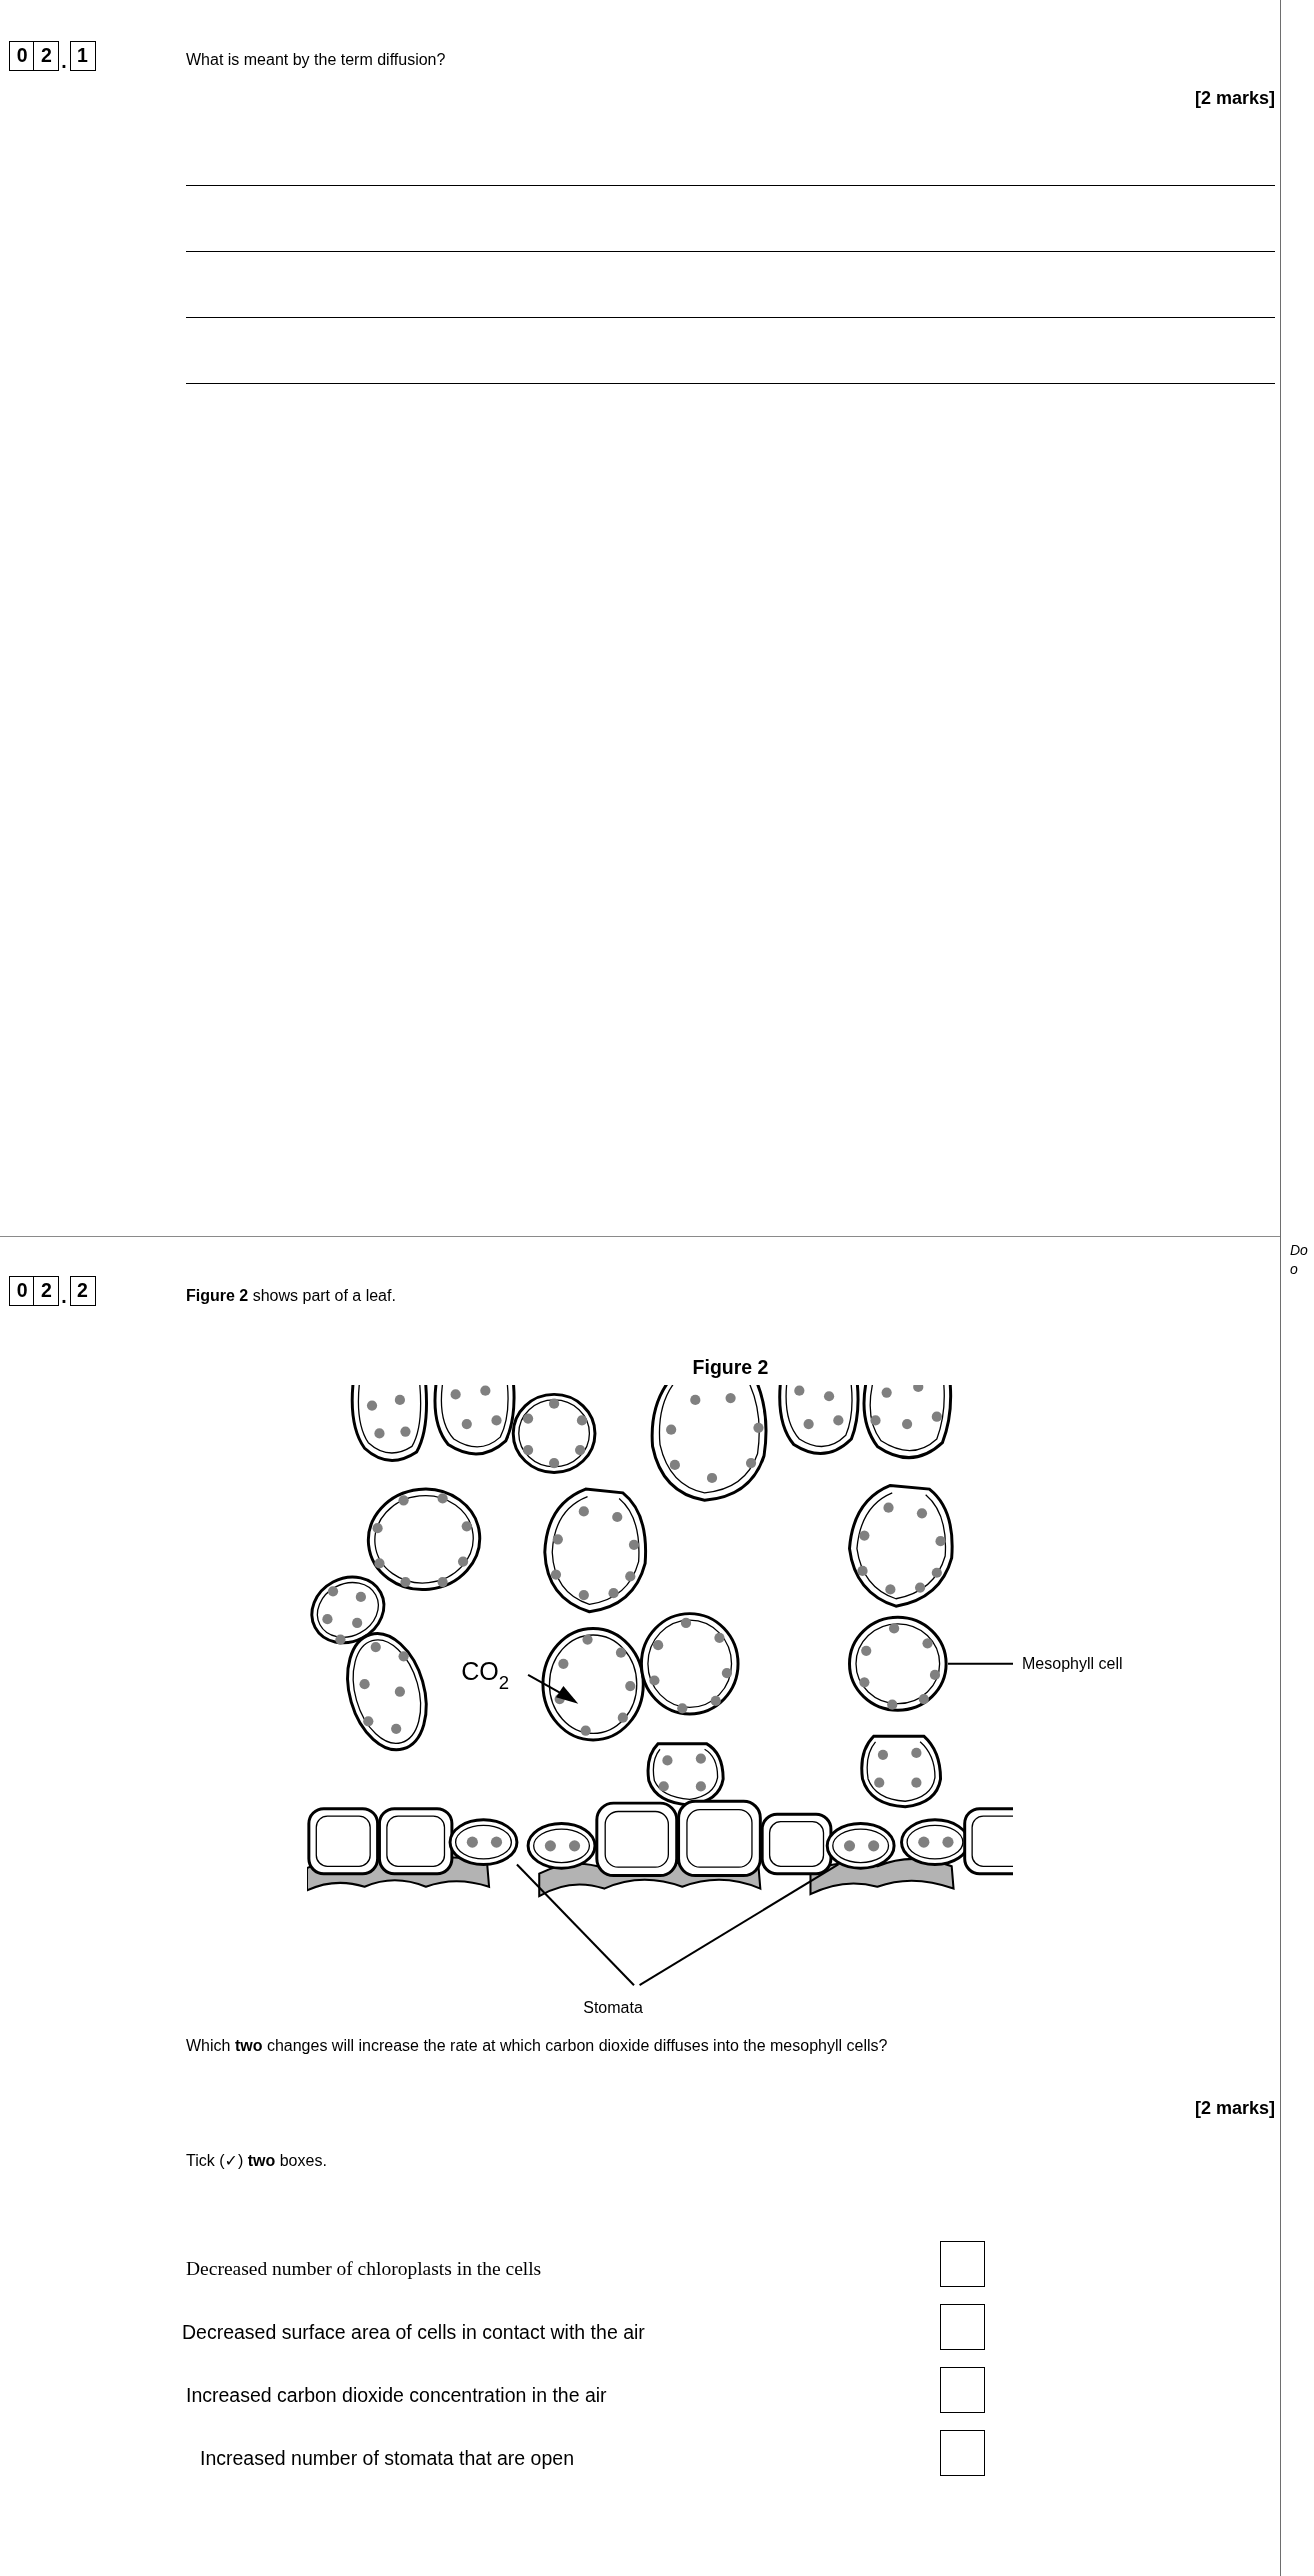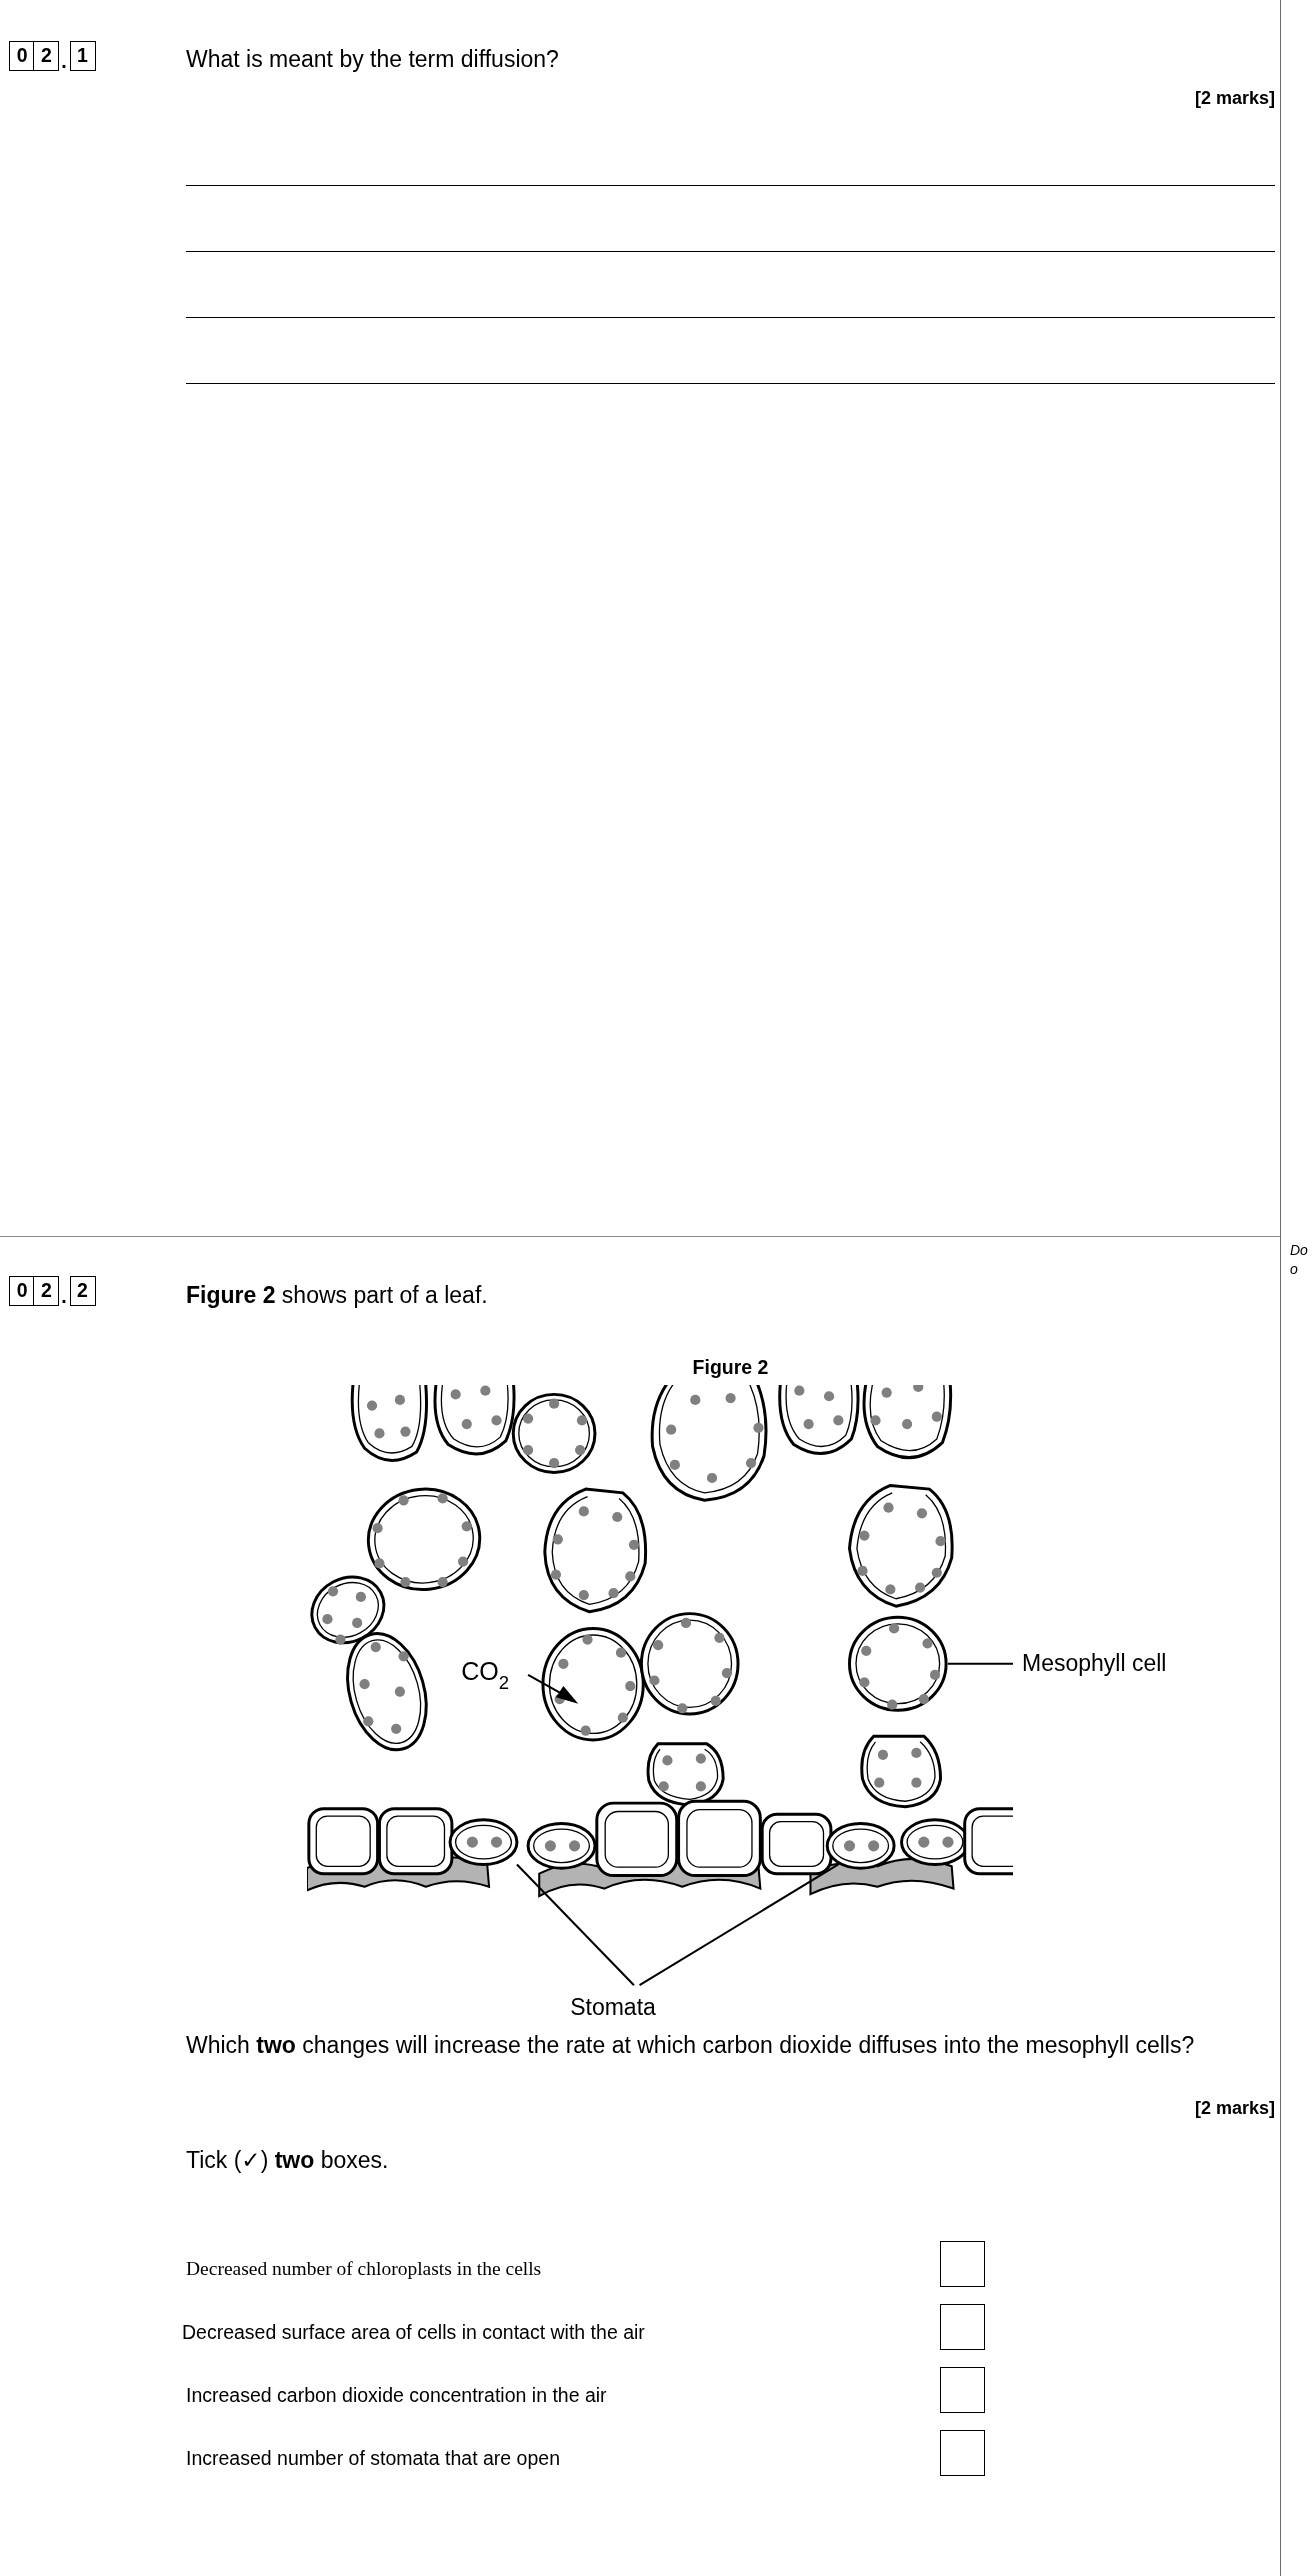--- a/index.html
+++ b/index.html
@@ -64,21 +64,21 @@
     font-weight: bold;
     font-size: 19.5px;
     padding: 0 2.8px 0 1.9px;
     align-self: flex-end;
     line-height: 20.4px;
   }
 
   
   .qtext {
     position: absolute;
-    font-size: 23px;
+    font-size: 16px;
     line-height: 29px;
   }
   .marks {
     position: absolute;
     font-size: 18px;
     font-weight: bold;
     text-align: right;
   }
 
   
@@ -453,17 +453,17 @@
 
   <div class="option-label" style="left:186px; top:2255px; width:706px;font-family:Liberation Serif, serif;">Decreased number of chloroplasts in the cells</div>
   <div class="tick-box" style="left:940px; top:2241px;"></div>
 
   <div class="option-label" style="left:182px; top:2318px; width:706px;">Decreased surface area of cells in contact with the air</div>
   <div class="tick-box" style="left:940px; top:2304px;"></div>
 
   <div class="option-label" style="left:186px; top:2381px; width:706px;">Increased carbon dioxide concentration in the air</div>
   <div class="tick-box" style="left:940px; top:2367px;"></div>
 
-  <div class="option-label" style="left:186px; top:2444px; width:706px;">Increased number of stomata that are open</div>
+  <div class="option-label" style="left:200px; top:2444px; width:706px;">Increased number of stomata that are open</div>
   <div class="tick-box" style="left:940px; top:2430px;"></div>
 
 </div>
 
 
 </body></html>

